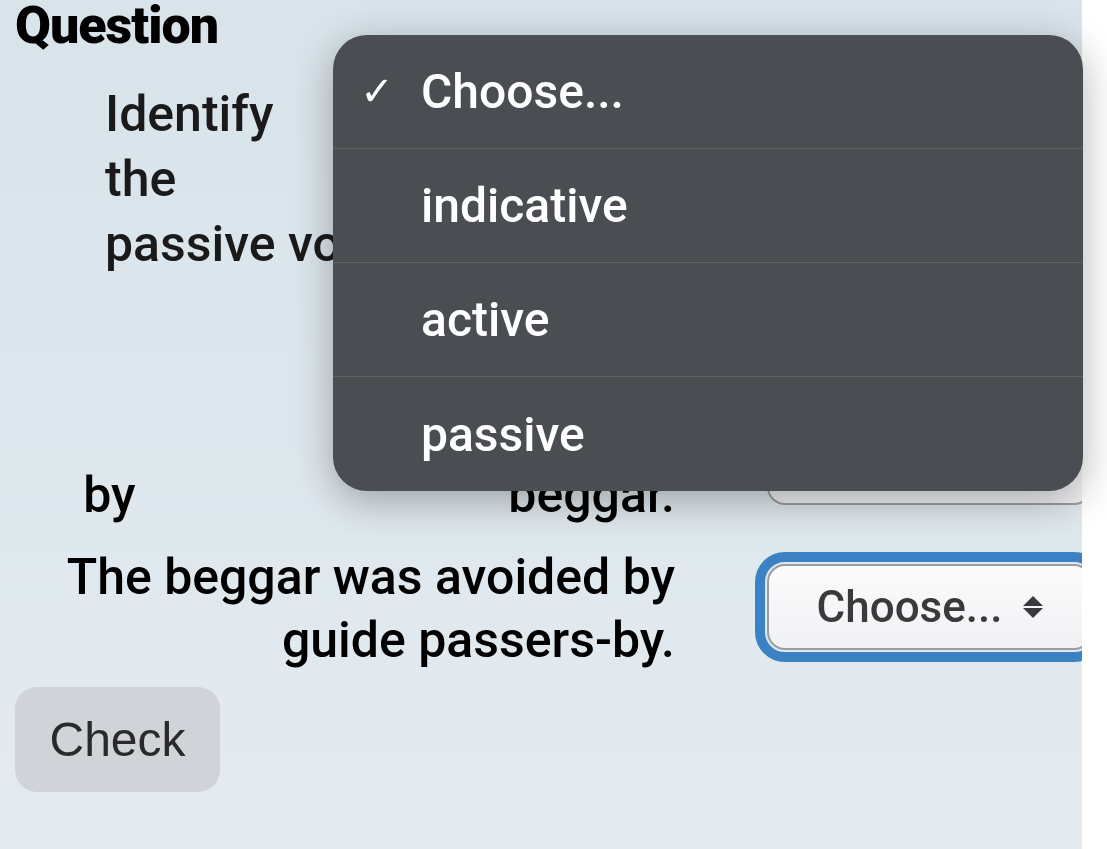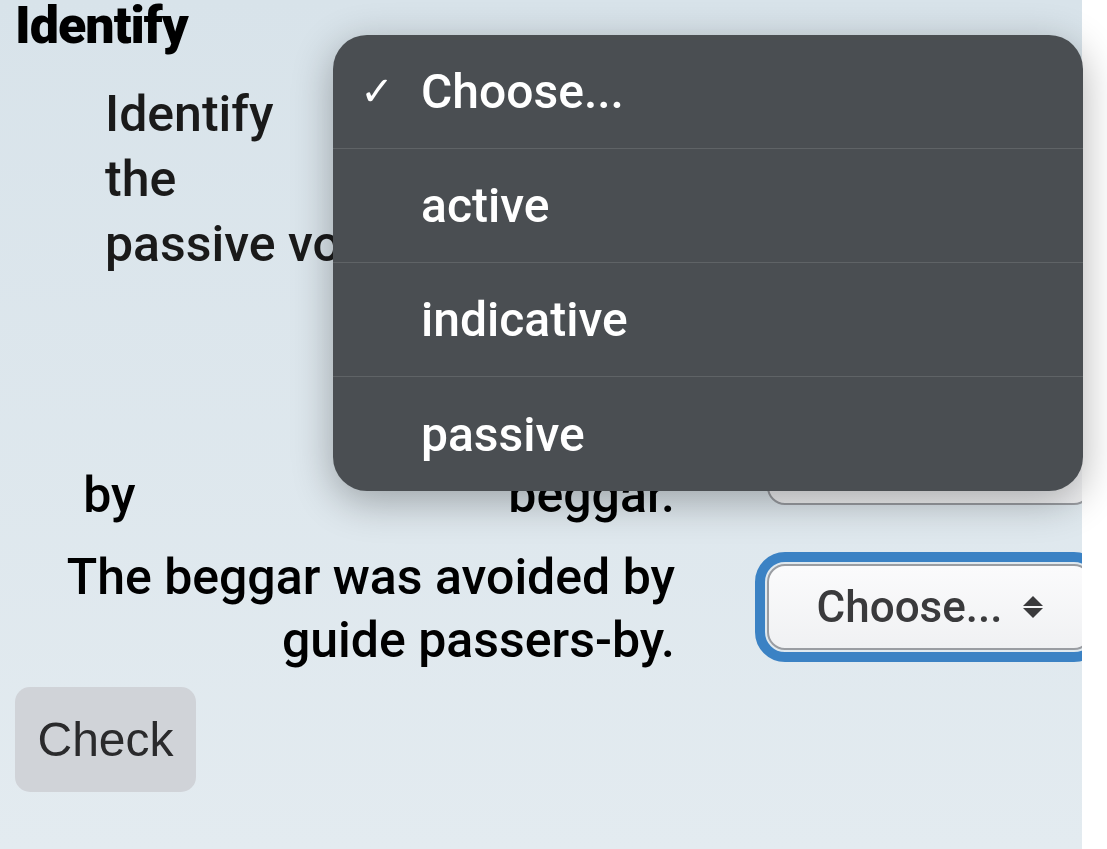--- a/index.html
+++ b/index.html
@@ -95,25 +95,25 @@
       border-left: 10px solid transparent;
       border-right: 10px solid transparent;
     }
     .arrow-up {
       border-bottom: 10px solid #3a3a3c;
     }
     .arrow-down {
       border-top: 10px solid #3a3a3c;
     }
     .check-button {
-      width: 181px;
+      width: 205px;
       height: 105px;
       background: #d0d3d8;
       border: none;
-      border-radius: 15px;
+      border-radius: 22px;
       font-size: 48px;
       font-weight: 500;
       color: #2a2a2c;
       cursor: pointer;
       display: flex;
       align-items: center;
       justify-content: center;
     }
     .dropdown-menu {
       position: absolute;
@@ -156,21 +156,21 @@
       top: 0;
       width: 25px;
       height: 100%;
       background: #fff;
     }
   </style>
 </head>
 <body>
 
 <div class="container">
-  <h1 class="heading">Identify</h1>
+  <h1 class="heading">Question</h1>
 
   <div class="instruction">Identify the&nbsp;&nbsp;&nbsp;&nbsp;&nbsp;&nbsp;&nbsp;&nbsp;&nbsp;&nbsp;&nbsp;&nbsp;&nbsp;&nbsp;&nbsp;&nbsp;&nbsp;&nbsp;&nbsp;&nbsp;&nbsp;&nbsp;&nbsp;&nbsp;&nbsp;&nbsp;&nbsp;&nbsp;&nbsp;&nbsp;&nbsp;&nbsp;&nbsp;&nbsp;&nbsp;&nbsp;&nbsp;&nbsp;&nbsp;&nbsp;&nbsp;&nbsp;&nbsp;&nbsp;&nbsp;&nbsp;&nbsp;&nbsp;&nbsp;&nbsp;&nbsp;&nbsp;&nbsp;&nbsp;&nbsp;&nbsp;&nbsp;&nbsp;&nbsp;&nbsp;&nbsp;&nbsp;&nbsp;&nbsp;&nbsp;&nbsp;
 passive voi
 guide.</div>
 
   <div class="question-rows">
     <div class="question-row">
       <div class="sentence">The passers-by&nbsp;&nbsp;&nbsp;&nbsp;&nbsp;&nbsp;&nbsp;&nbsp;&nbsp;&nbsp;&nbsp;&nbsp;&nbsp;&nbsp;&nbsp;&nbsp;&nbsp;&nbsp;&nbsp;&nbsp;&nbsp;&nbsp;&nbsp;&nbsp;&nbsp;&nbsp;&nbsp;&nbsp;&nbsp; beggar.</div>
       <div class="select-wrapper">
         <div class="select-box">
@@ -199,25 +199,25 @@
 
   <button class="check-button">Check</button>
 
   <div class="dropdown-menu">
     <div class="dropdown-item">
       <span class="dropdown-check">✓</span>
       <span class="dropdown-label">Choose...</span>
     </div>
     <div class="dropdown-item">
       <span class="dropdown-check"></span>
+      <span class="dropdown-label">indicative</span>
+    </div>
+    <div class="dropdown-item">
+      <span class="dropdown-check"></span>
       <span class="dropdown-label">active</span>
-    </div>
-    <div class="dropdown-item">
-      <span class="dropdown-check"></span>
-      <span class="dropdown-label">indicative</span>
     </div>
     <div class="dropdown-item">
       <span class="dropdown-check"></span>
       <span class="dropdown-label">passive</span>
     </div>
   </div>
 </div>
 
 <div class="right-edge"></div>
 

